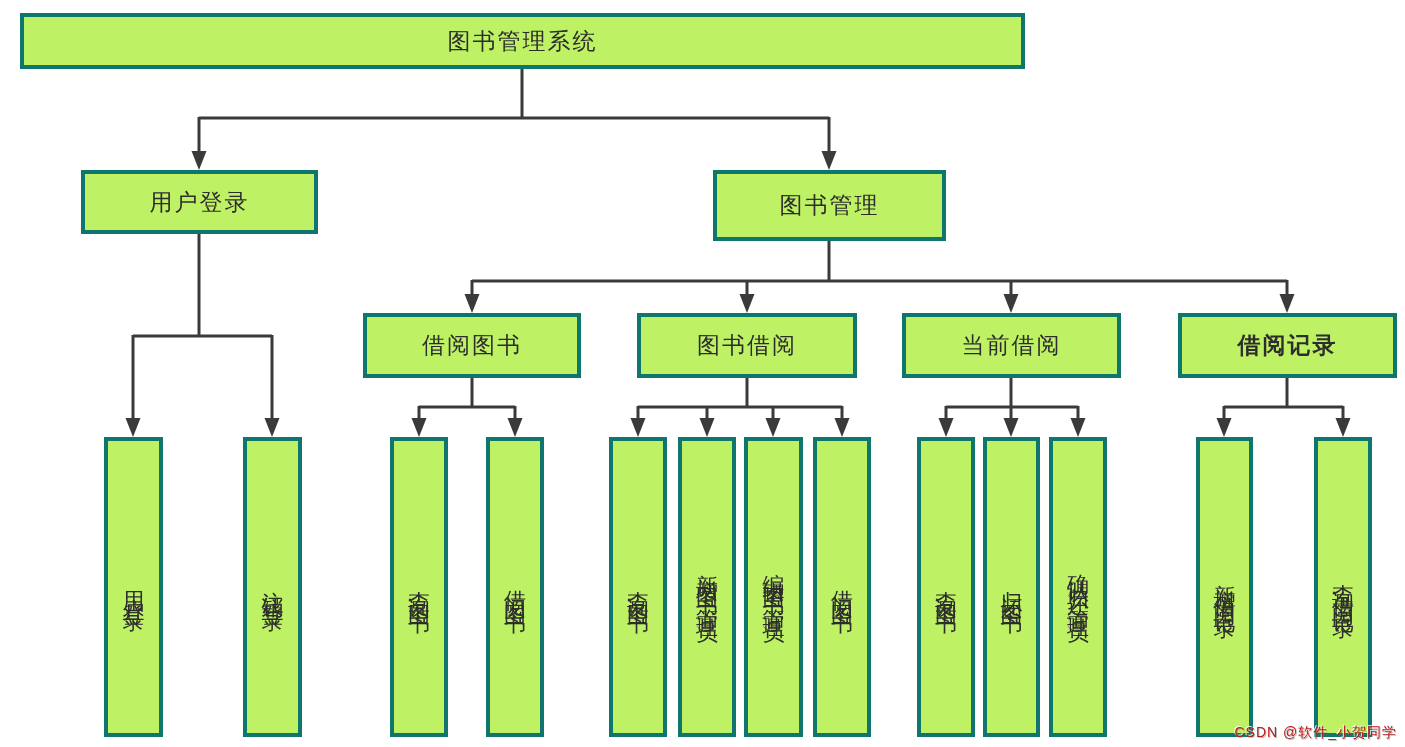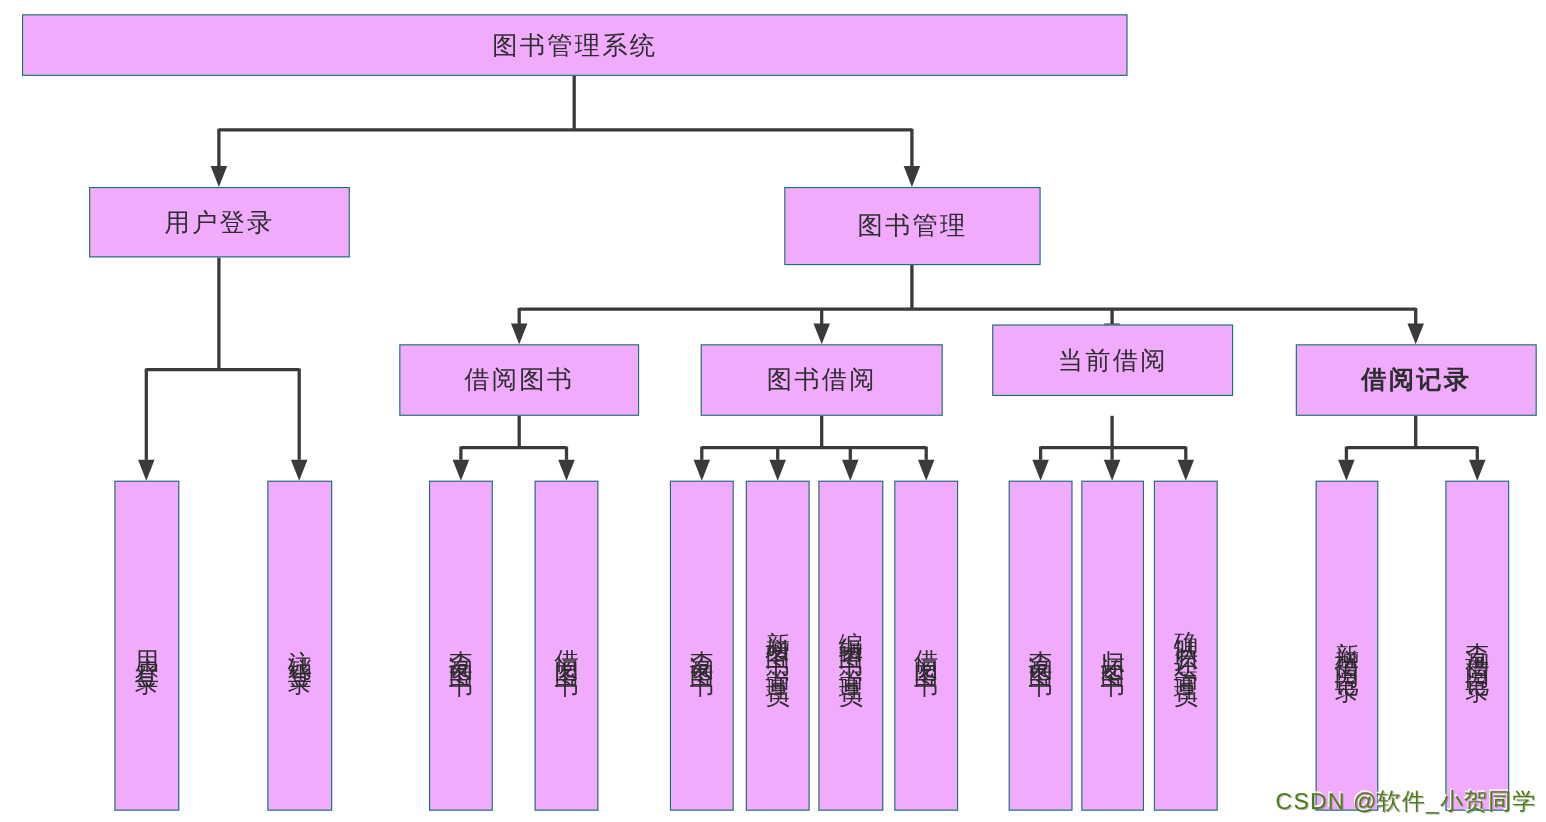--- a/index.html
+++ b/index.html
@@ -2,53 +2,53 @@
 <html><head>
 <meta charset="utf-8">
 <style>
   html,body{margin:0;padding:0;background:#ffffff;}
   .stage{
     position:relative;width:1405px;height:747px;background:#ffffff;overflow:hidden;
     font-family:"Liberation Sans","DejaVu Sans",sans-serif;
   }
   .wires{position:absolute;left:0;top:0;z-index:1;}
   .hbox,.leaf{
-    position:absolute;background:#f0abfc;border:1px solid #0f766e;box-sizing:border-box;
+    position:absolute;background:#bef264;border:4px solid #0f766e;box-sizing:border-box;
     display:flex;align-items:center;justify-content:center;color:#2d2d2d;z-index:2;
   }
   .hbox{font-size:23px;letter-spacing:2px;font-weight:400;}
   .leaf{top:437px;height:300px;}
   .leaf .lbl{
     writing-mode:vertical-rl;text-orientation:mixed;font-size:22px;letter-spacing:7px;
     line-height:1;white-space:nowrap;color:#2d2d2d;
   }
   
   #n-root{left:20px;top:13px;width:1005px;height:56px;}
   #n-l2a{left:81px;top:170px;width:237px;height:64px;}
   #n-l2b{left:713px;top:170px;width:233px;height:71px;}
   #n-l3a{left:363px;top:313px;width:218px;height:65px;}
   #n-l3b{left:637px;top:313px;width:220px;height:65px;}
-  #n-l3c{left:902px;top:295px;width:219px;height:65px;}
+  #n-l3c{left:902px;top:313px;width:219px;height:65px;}
   #n-l3d{left:1178px;top:313px;width:219px;height:65px;font-weight:bold;}
   #n-g1a{left:104px;width:59px;}
   #n-g1b{left:243px;width:59px;}
   #n-g2a{left:390px;width:58px;}
   #n-g2b{left:486px;width:58px;}
   #n-g3a{left:609px;width:58px;}
   #n-g3b{left:678px;width:58px;}
   #n-g3c{left:744px;width:59px;}
   #n-g3d{left:813px;width:58px;}
   #n-g4a{left:917px;width:58px;}
   #n-g4b{left:983px;width:57px;}
   #n-g4c{left:1049px;width:58px;}
   #n-g5a{left:1196px;width:57px;}
   #n-g5b{left:1314px;width:58px;}
   .watermark{
     position:absolute;right:8px;bottom:5px;z-index:5;
-    font-size:21px;color:#4d7c0f;letter-spacing:1px;
+    font-size:14px;color:#b91c1c;letter-spacing:1px;
     text-shadow:1px 1px 0 rgba(110,110,110,0.45), -1px -1px 0 rgba(255,255,255,0.9);
   }
   line{stroke:#3a3a3a;stroke-width:3;}
   path.arw{fill:#3a3a3a;stroke:none;}
 </style>
 </head>
 <body>
 
 <div class="stage">
 

